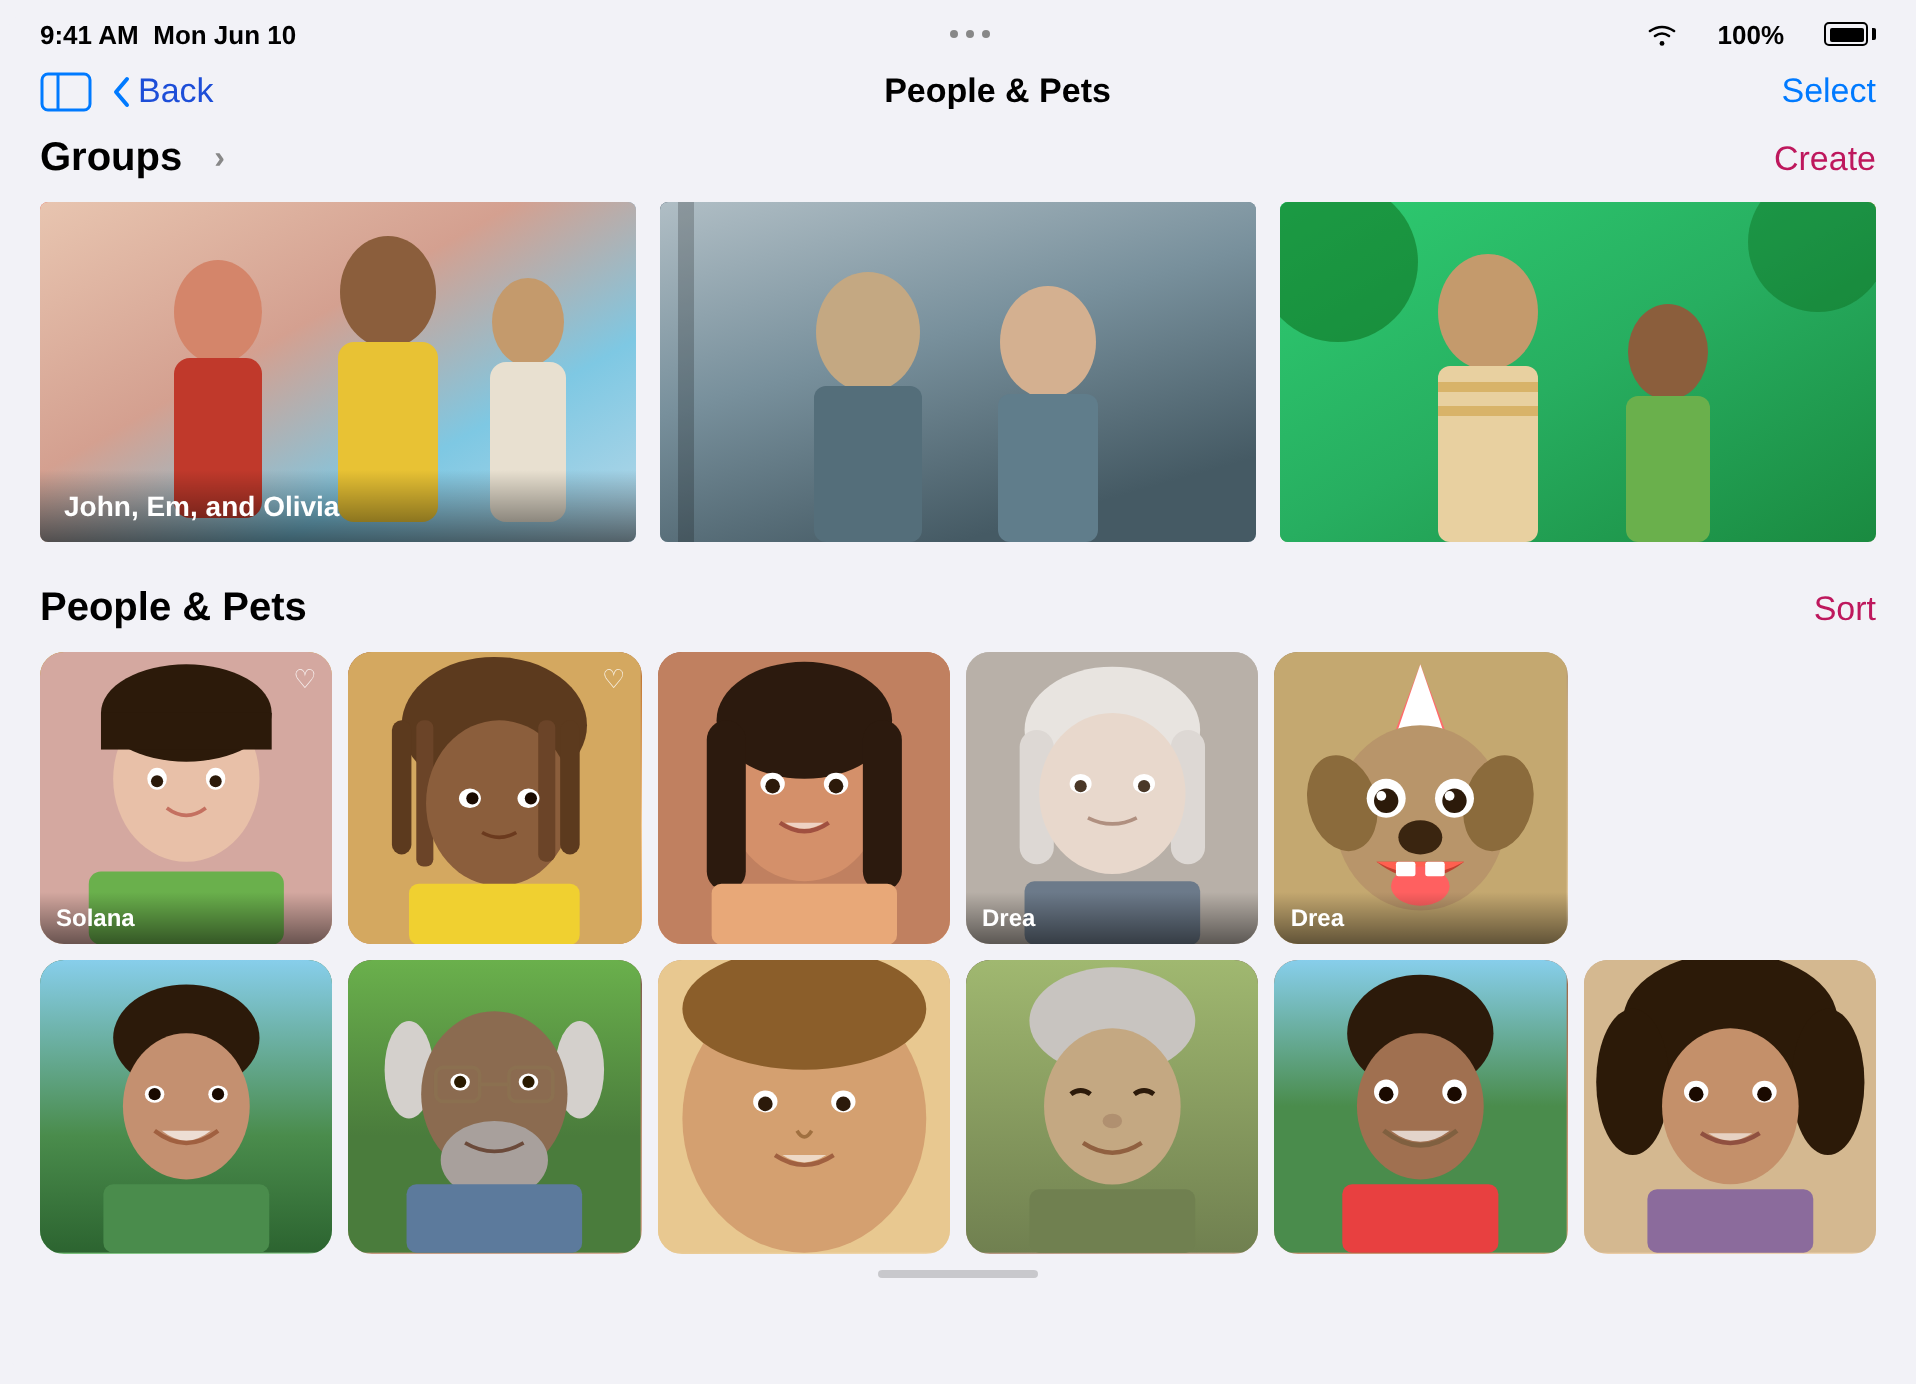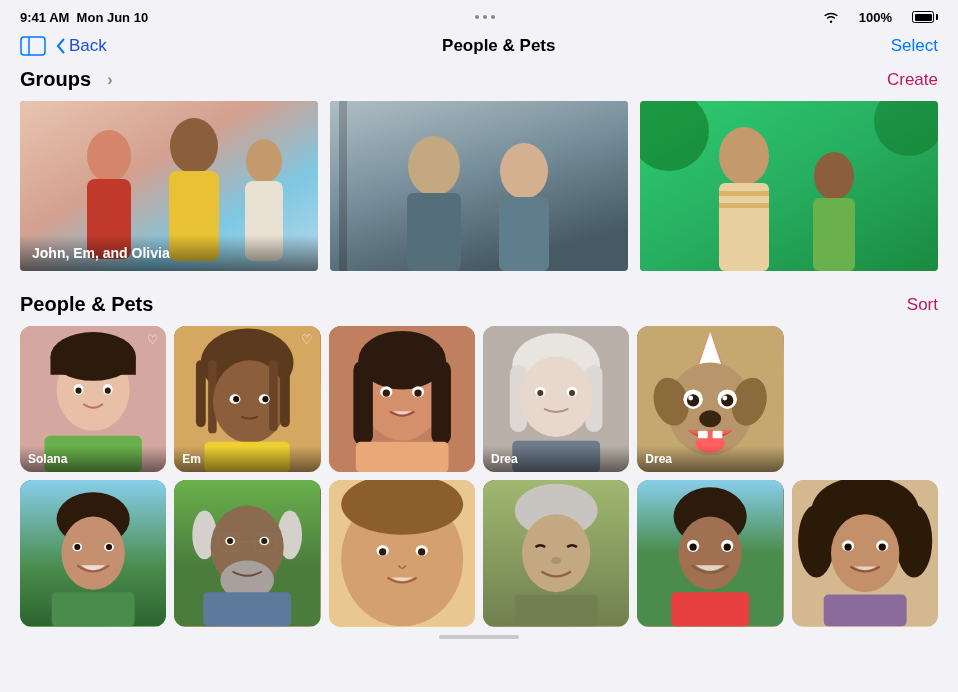--- a/index.html
+++ b/index.html
@@ -460,23 +460,20 @@
               <ellipse cx="74" cy="60" rx="4.5" ry="4" fill="#fff"></ellipse>
               <circle cx="51" cy="60" r="2.5" fill="#1a0a00"></circle>
               <circle cx="75" cy="60" r="2.5" fill="#1a0a00"></circle>
 
               <path d="M55 74 Q62 78 69 74" stroke="#6b3a1e" stroke-width="1.5" fill="none"></path>
 
               <rect x="25" y="95" width="70" height="25" rx="4" fill="#f0d030"></rect>
             </svg>
           </div>
           <div class="heart-badge">♡</div>
-          <div class="person-label">
-            <span>Em</span>
-          </div>
         </div>
 
         <div class="person-card">
           <div class="person-card-bg p-drea">
             <svg width="100%" height="100%" viewBox="0 0 120 120" preserveAspectRatio="xMidYMid slice">
               <rect width="120" height="120" fill="#c08060"></rect>
 
               <ellipse cx="60" cy="58" rx="32" ry="36" fill="#d4906a"></ellipse>
 
               <ellipse cx="60" cy="28" rx="36" ry="24" fill="#2c1a0e"></ellipse>

